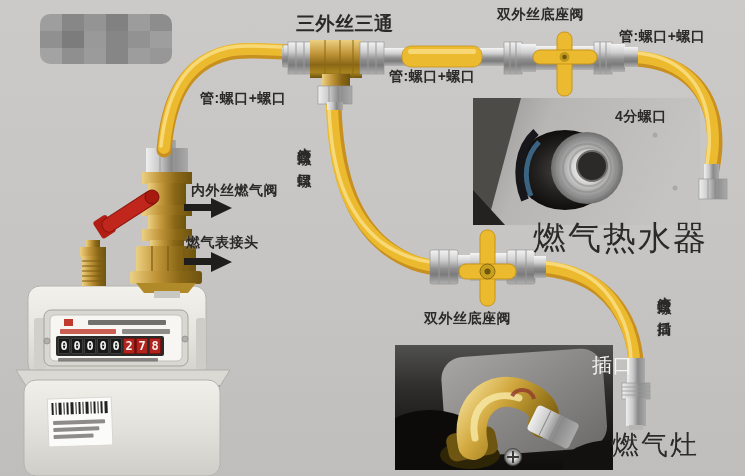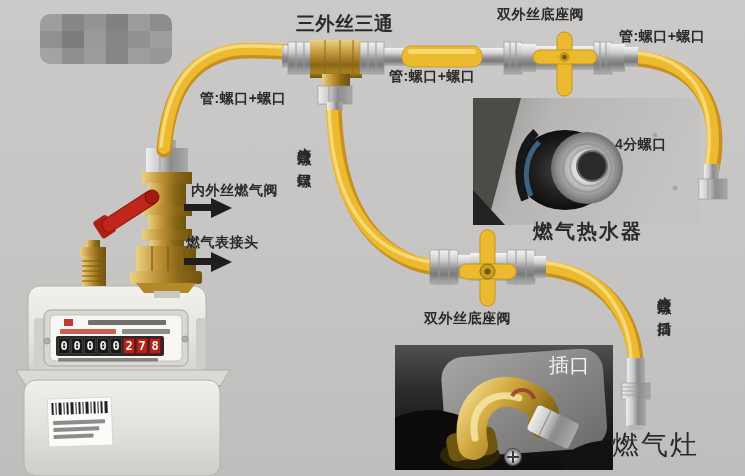--- a/index.html
+++ b/index.html
@@ -8,23 +8,23 @@
     background:linear-gradient(180deg,#cbcac8 0%,#c6c5c3 55%,#bfbebc 100%);
     font-family:"Liberation Sans",sans-serif;
   }
   .stage svg{position:absolute;left:0;top:0;}
   .lbl{
     position:absolute;color:#2b2a28;font-size:14px;font-weight:600;
     letter-spacing:.5px;white-space:nowrap;line-height:1.05;
     text-shadow:0 0 2px rgba(200,199,197,.6);
   }
   .lbl.vert{writing-mode:vertical-rl;text-orientation:upright;letter-spacing:2px;white-space:normal;}
-  .lbl.big{font-size:20px;font-weight:700;letter-spacing:2px;}
+  .lbl.big{font-size:33px;font-weight:400;letter-spacing:2px;}
   .lbl.huge{font-size:27px;font-weight:400;letter-spacing:2px;}
-  .lbl.white{color:#f4f4f2;font-weight:500;text-shadow:none;}
+  .lbl.white{color:#f4f4f2;font-weight:500;text-shadow:none;margin-left:43px;}
   .counter{position:absolute;left:58px;top:338px;display:flex;gap:1px;}
   .counter span{
     width:12px;height:16px;display:flex;align-items:center;justify-content:center;
     font:700 12px "DejaVu Sans Mono",monospace;color:#f2f2f0;background:#181818;
     border:1px solid #3c3c3c;box-sizing:border-box;border-radius:1px;
   }
   .counter span.red{background:#b3231d;border-color:#7e120e;}
 </style>
 </head>
 <body>
@@ -340,21 +340,21 @@
 </svg>
 
 <div class="lbl" style="left:296px;top:14px;font-size:19px;">三外丝三通</div>
 <div class="lbl" style="left:497px;top:7px;">双外丝底座阀</div>
 <div class="lbl" style="left:619px;top:29px;">管:螺口+螺口</div>
 <div class="lbl" style="left:389px;top:69px;">管:螺口+螺口</div>
 <div class="lbl" style="left:200px;top:91px;">管:螺口+螺口</div>
 <div class="lbl vert" style="left:297px;top:138px;height:120px;">管螺口+螺口</div>
 <div class="lbl" style="left:186px;top:235px;">燃气表接头</div>
 <div class="lbl" style="left:191px;top:183px;">内外丝燃气阀</div>
-<div class="lbl" style="left:615px;top:109px;margin-top:28px;">4分螺口</div>
+<div class="lbl" style="left:615px;top:109px;">4分螺口</div>
 <div class="lbl big" style="left:533px;top:221px;">燃气热水器</div>
 <div class="lbl" style="left:424px;top:311px;">双外丝底座阀</div>
 <div class="lbl white" style="left:549px;top:355px;font-size:20px;">插口</div>
 <div class="lbl vert" style="left:657px;top:287px;height:125px;">管螺口+插口</div>
 <div class="lbl huge" style="left:612px;top:431px;">燃气灶</div>
 
 <div class="counter">
   <span>0</span>
   <span>0</span>
   <span>0</span>

